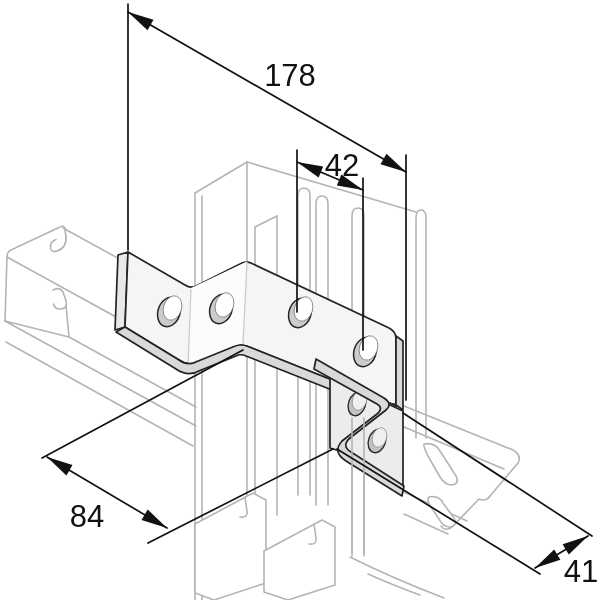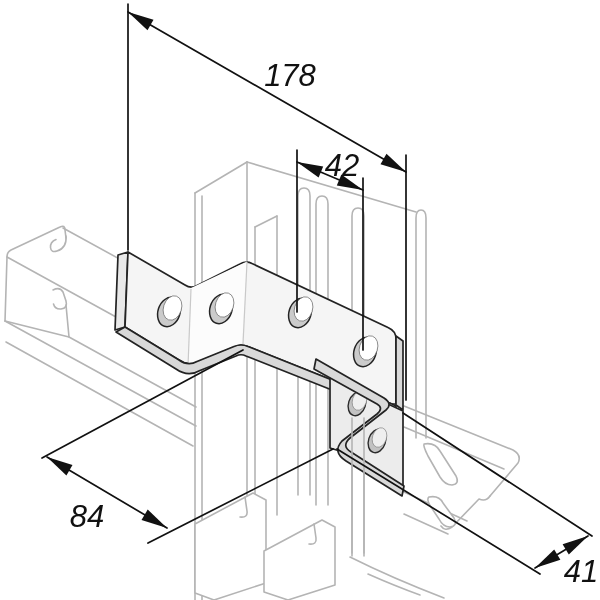--- a/index.html
+++ b/index.html
@@ -1,17 +1,17 @@
 <!DOCTYPE html>
 <html><head>
 <meta charset="utf-8">
 <style>
   html,body{margin:0;padding:0;background:#ffffff;}
   .canvas{position:relative;width:600px;height:600px;background:#ffffff;overflow:hidden;
-          font-family:"Liberation Sans", sans-serif;font-style:italic;}
+          font-family:"Liberation Sans", sans-serif;}
   svg{display:block;}
   .ch{stroke:#b4b4b4;stroke-width:1.6;fill:none;stroke-linecap:round;stroke-linejoin:round;}
   .chf{stroke:#b4b4b4;stroke-width:1.6;fill:#ffffff;stroke-linecap:round;stroke-linejoin:round;}
   .bk{stroke:#232323;stroke-width:1.7;stroke-linejoin:round;stroke-linecap:round;}
   .dim{stroke:#111111;stroke-width:1.7;fill:none;stroke-linecap:round;}
   .arr{fill:#111111;stroke:none;}
   .dim-label{font-family:"Liberation Sans",sans-serif;font-size:31px;fill:#111111;text-anchor:middle;}
   .fold{stroke:#c9c9c9;stroke-width:1.2;fill:none;}
 </style>
 </head>

